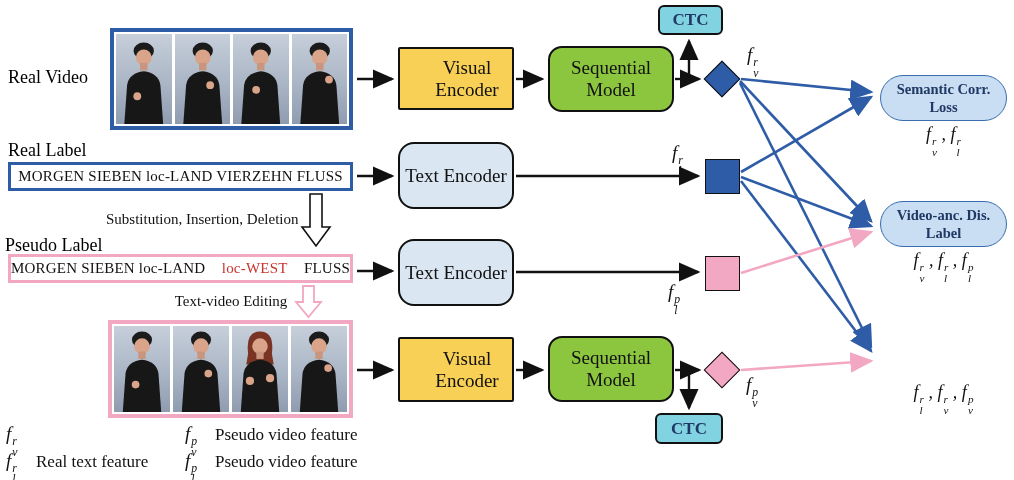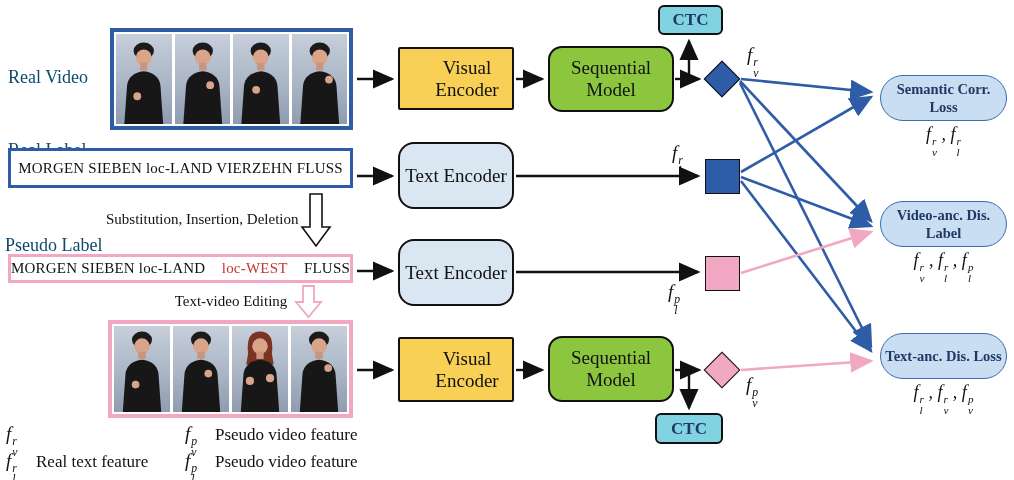--- a/index.html
+++ b/index.html
@@ -8,21 +8,21 @@
     --lightblue:#dbe6f3; --lossfill:#c9def2; --lossborder:#3a6cb0;
     --black:#111111;
   }
   html,body{margin:0;padding:0;background:#ffffff;}
   .canvas{
     position:relative;width:1014px;height:480px;background:#ffffff;
     font-family:"Liberation Serif","DejaVu Serif",serif;color:#111;
     overflow:hidden;
   }
   .abs{position:absolute;}
-  .rowlabel{font-size:18px;color:#0c4a6e;white-space:nowrap;}
+  .rowlabel{font-size:18px;color:#000000;white-space:nowrap;}
   
   .videobox{box-sizing:border-box;background:#fff;display:flex;align-items:stretch;padding:2px;gap:3px;}
   .videobox.real{border:4px solid var(--blue);}
   .videobox.pseudo{border:4px solid var(--pink);}
   .frame{flex:1 1 0;position:relative;overflow:hidden;
     background:linear-gradient(180deg,#c6cfda 0%,#aab5c5 55%,#8f9cb0 100%);}
   .frame svg{position:absolute;left:0;bottom:0;width:100%;height:100%;}
   
   .labelbox{box-sizing:border-box;background:#fff;display:flex;align-items:center;justify-content:center;
     font-size:15px;letter-spacing:.2px;white-space:nowrap;}
@@ -181,21 +181,21 @@
         <svg viewBox="0 0 60 94" preserveAspectRatio="xMidYMax meet">
           <ellipse cx="30" cy="15" rx="11" ry="9" fill="#1b1b1b"></ellipse>
           <circle cx="30" cy="22" r="8.5" fill="#d9a489"></circle>
           <rect x="26" y="28" width="8" height="8" fill="#c9957d"></rect>
           <path d="M9,94 L12,52 Q14,39 30,37 Q46,39 48,52 L51,94 Z" fill="#171717"></path>
           <circle cx="40" cy="46" r="4.2" fill="#d9a489"></circle>
         </svg>
       </div>
     </div>
 
-  <div class="abs labelbox real" style="left:8px;top:148px;width:345px;height:40px;">
+  <div class="abs labelbox real" style="left:8px;top:162px;width:345px;height:29px;">
     <span>MORGEN SIEBEN loc-LAND VIERZEHN FLUSS</span>
   </div>
   <div class="abs labelbox pseudo" style="left:8px;top:254px;width:345px;height:29px;">
     <span>MORGEN SIEBEN loc-LAND</span>
     <span class="hl">loc-WEST</span>
     <span>FLUSS</span>
   </div>
 
   <div class="abs editnote" style="left:106px;top:211px;width:207px;text-align:left;">Substitution, Insertion, Deletion</div>
   <div class="abs editnote" style="left:170px;top:293px;width:122px;text-align:center;">Text-video Editing</div>
@@ -245,21 +245,20 @@
           <span>r</span>
           <span>v</span>
         </span></span> , <span class="mf"><i>f</i><span class="ss">
           <span>r</span>
           <span>l</span>
         </span></span> , <span class="mf"><i>f</i><span class="ss">
           <span>p</span>
           <span>l</span>
         </span></span></div>
 
-  <div class="abs loss" style="left:880px;top:333px;width:127px;height:46px;">Text-anc. Dis. Loss</div>
   <div class="abs formula" style="left:880px;top:382px;width:127px;"><span class="mf"><i>f</i><span class="ss">
           <span>r</span>
           <span>l</span>
         </span></span> , <span class="mf"><i>f</i><span class="ss">
           <span>r</span>
           <span>v</span>
         </span></span> , <span class="mf"><i>f</i><span class="ss">
           <span>p</span>
           <span>v</span>
         </span></span></div>

